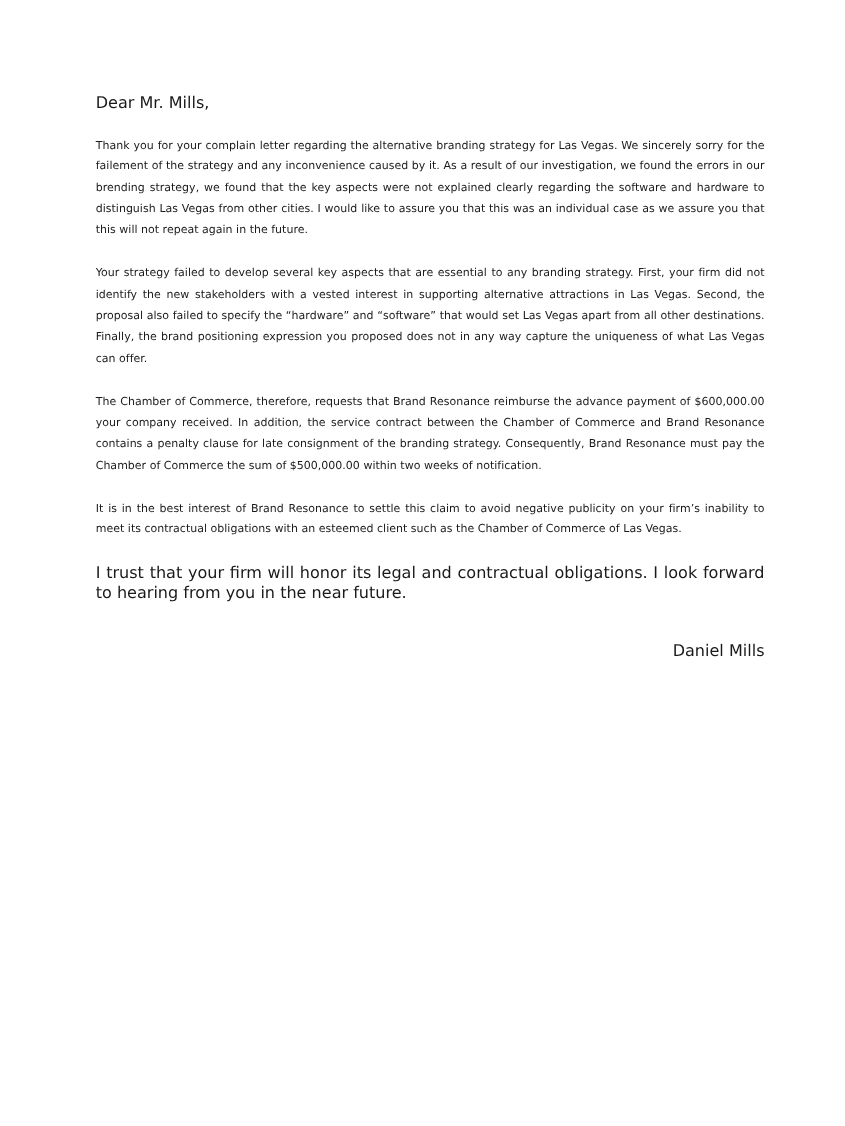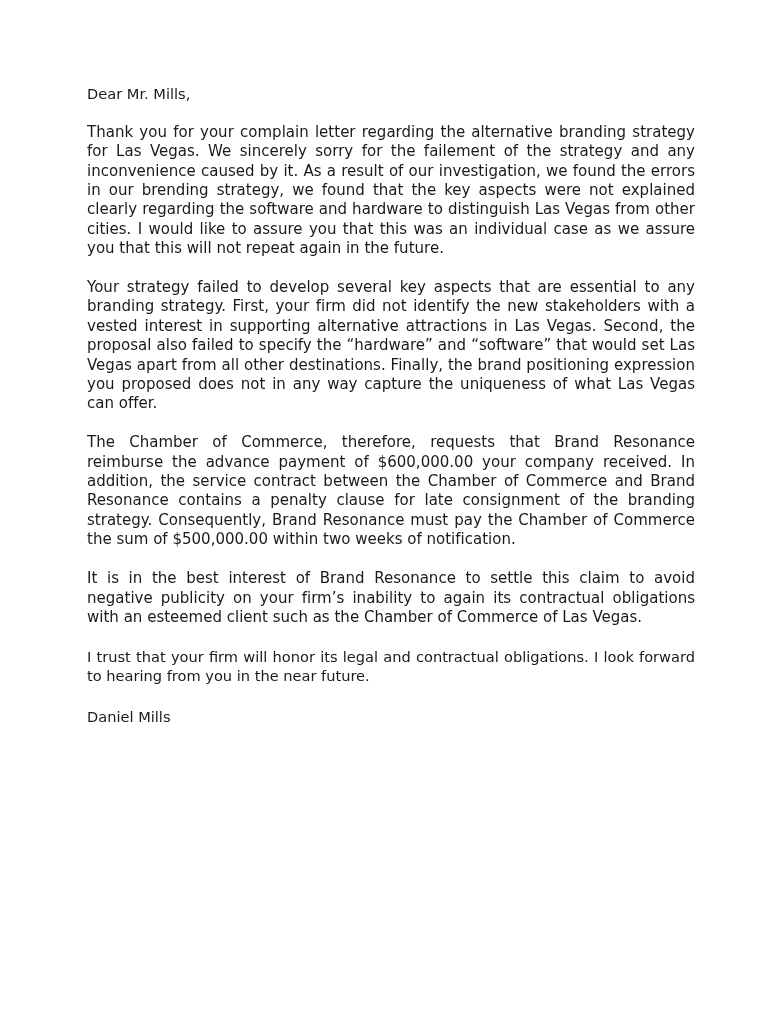--- a/index.html
+++ b/index.html
@@ -23,21 +23,21 @@
     background: #ffffff;
     box-sizing: border-box;
   }
   .letter-body {
     position: absolute;
     left: 87px;
     top: 84px;
     width: 608px;
   }
   .para {
-    font-size: 15px;
+    font-size: 10px;
     line-height: 19.4px;
     text-align: justify;
     text-justify: inter-word;
     margin: 0 0 19.4px 0;
     color: #1a1a1a;
     word-spacing: 0px;
     letter-spacing: 0.01px;
     hyphens: none;
   }
   
@@ -46,51 +46,52 @@
   .signature {
     font-size: 14.6px;
     line-height: 19.4px;
     text-align: left;
     margin: 0 0 19.4px 0;
     color: #1a1a1a;
   }
   .closing-block {
     font-size: 14.6px;
     line-height: 19.4px;
-    margin: 0 0 21px 0;
+    margin: 0 0 32px 0;
     color: #1a1a1a;
   }
   .closing-block .just {
     text-align: justify;
     text-justify: inter-word;
   }
   .closing-block .plain {
     text-align: left;
   }
   .signature {
     margin-bottom: 0;
+    text-align: right;
   }
 </style>
 </head>
 <body>
 
 <div class="page">
 
   <div class="letter-body">
 
     <p class="salutation">Dear Mr. Mills,</p>
 
     <p class="para">Thank you for your complain letter regarding the alternative branding strategy for Las Vegas. We sincerely sorry for the failement of the strategy and any inconvenience caused by it. As a result of our investigation, we found the errors in our brending strategy, we found that the key aspects were not explained clearly regarding the software and hardware to distinguish Las Vegas from other cities. I would like to assure you that this was an individual case as we assure you that this will not repeat again in the future.</p>
 
 
     <p class="para">Your strategy failed to develop several key aspects that are essential to any branding strategy. First, your firm did not identify the new stakeholders with a vested interest in supporting alternative attractions in Las Vegas. Second, the proposal also failed to specify the “hardware” and “software” that would set Las Vegas apart from all other destinations. Finally, the brand positioning expression you proposed does not in any way capture the uniqueness of what Las Vegas can offer.</p>
 
     <p class="para">The Chamber of Commerce, therefore, requests that Brand Resonance reimburse the advance payment of $600,000.00 your company received. In addition, the service contract between the Chamber of Commerce and Brand Resonance contains a penalty clause for late consignment of the branding strategy. Consequently, Brand Resonance must pay the Chamber of Commerce the sum of $500,000.00 within two weeks of notification.</p>
 
-    <p class="para">It is in the best interest of Brand Resonance to settle this claim to avoid negative publicity on your firm’s inability to again its contractual obligations with an esteemed client such as the Chamber of Commerce of Las Vegas.</p>
+    <p class="para">It is in the best interest of Brand Resonance to settle this claim to avoid negative publicity on your firm’s inability to meet its contractual obligations with an esteemed client such as the Chamber of Commerce of Las Vegas.</p>
 
     <div class="closing-block">
       <div class="just">I trust that your firm will honor its legal and contractual obligations. I look forward to hearing from you in the near future.</div>
     </div>
 
     <p class="signature">Daniel Mills</p>
 
   </div>
 
 </div>

